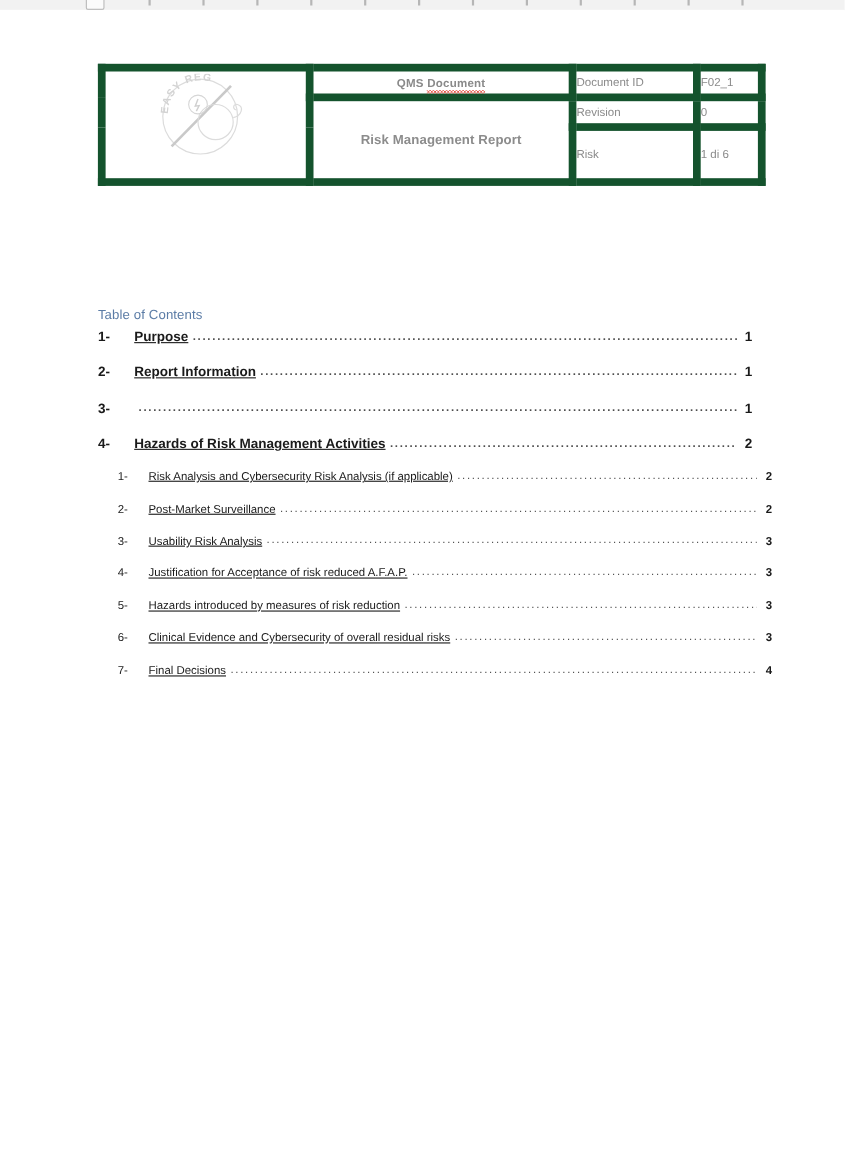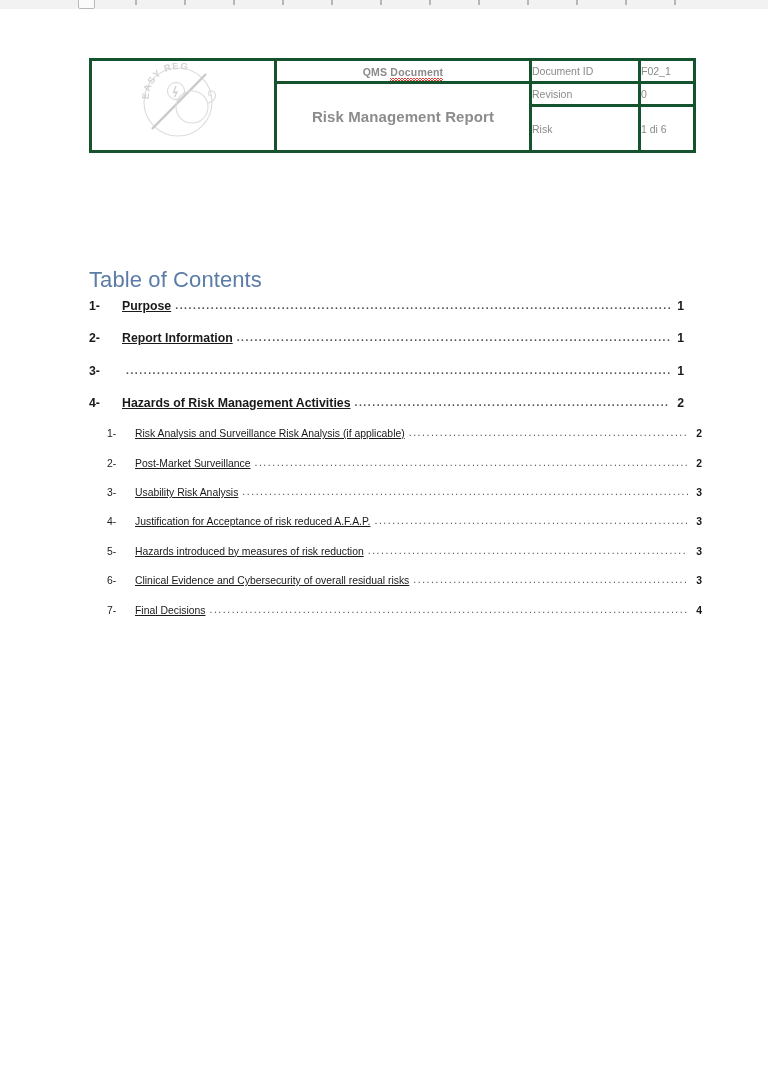--- a/index.html
+++ b/index.html
@@ -58,21 +58,21 @@
   
   .doc-header-table {
     position: absolute;
     left: 89px;
     top: 49px;
     width: 607px;
     border-collapse: collapse;
     table-layout: fixed;
   }
   .doc-header-table td {
-    border: 3px solid #14532d;
+    border: 7px solid #14532d;
     padding: 0;
     vertical-align: middle;
   }
 
   .cell-logo {
     width: 182px;
     height: 83px;
     position: relative;
   }
   .logo-wrap {
@@ -111,21 +111,21 @@
       linear-gradient(-45deg, transparent 40%, #e23b2e 40%, #e23b2e 60%, transparent 60%);
     background-size: 3px 3px;
     background-repeat: repeat-x;
   }
 
   .cell-title {
     height: 62px;
     text-align: center;
   }
   .title-text {
-    font-size: 15px;
+    font-size: 12px;
     font-weight: bold;
     color: #8c8c8c;
     letter-spacing: .1px;
   }
 
   .cell-lbl {
     width: 106px;
     padding-left: 6px;
     font-size: 10.5px;
     color: #8a8a8a;
@@ -138,22 +138,22 @@
     margin-left: 43px;
   }
   .row-docid td { height: 20px; }
   .row-rev td { height: 20px; }
   .row-page td { height: 43px; }
 
   
   .toc-heading {
     position: absolute;
     left: 89px;
-    top: 258px;
-    font-size: 22px;
+    top: 270px;
+    font-size: 12px;
     color: #5b7ca6;
     letter-spacing: .1px;
   }
 
   .toc {
     position: absolute;
     left: 89px;
     top: 290px;
     width: 595px;
   }
@@ -296,21 +296,21 @@
       </div>
       <div class="toc-row lvl1">
         <span class="toc-num">4-</span>
         <span class="toc-label">Hazards of Risk Management Activities</span>
         <span class="toc-gap"></span>
         <span class="toc-leader">........................................................................................................................................................................................................................</span>
         <span class="toc-page">2</span>
       </div>
       <div class="toc-row lvl2">
         <span class="toc-num">1-</span>
-        <span class="toc-label">Risk Analysis and Surveillance Risk Analysis (if applicable)</span>
+        <span class="toc-label">Risk Analysis and Cybersecurity Risk Analysis (if applicable)</span>
         <span class="toc-gap"></span>
         <span class="toc-leader">........................................................................................................................................................................................................................</span>
         <span class="toc-page">2</span>
       </div>
       <div class="toc-row lvl2">
         <span class="toc-num">2-</span>
         <span class="toc-label">Post-Market Surveillance</span>
         <span class="toc-gap"></span>
         <span class="toc-leader">........................................................................................................................................................................................................................</span>
         <span class="toc-page">2</span>

